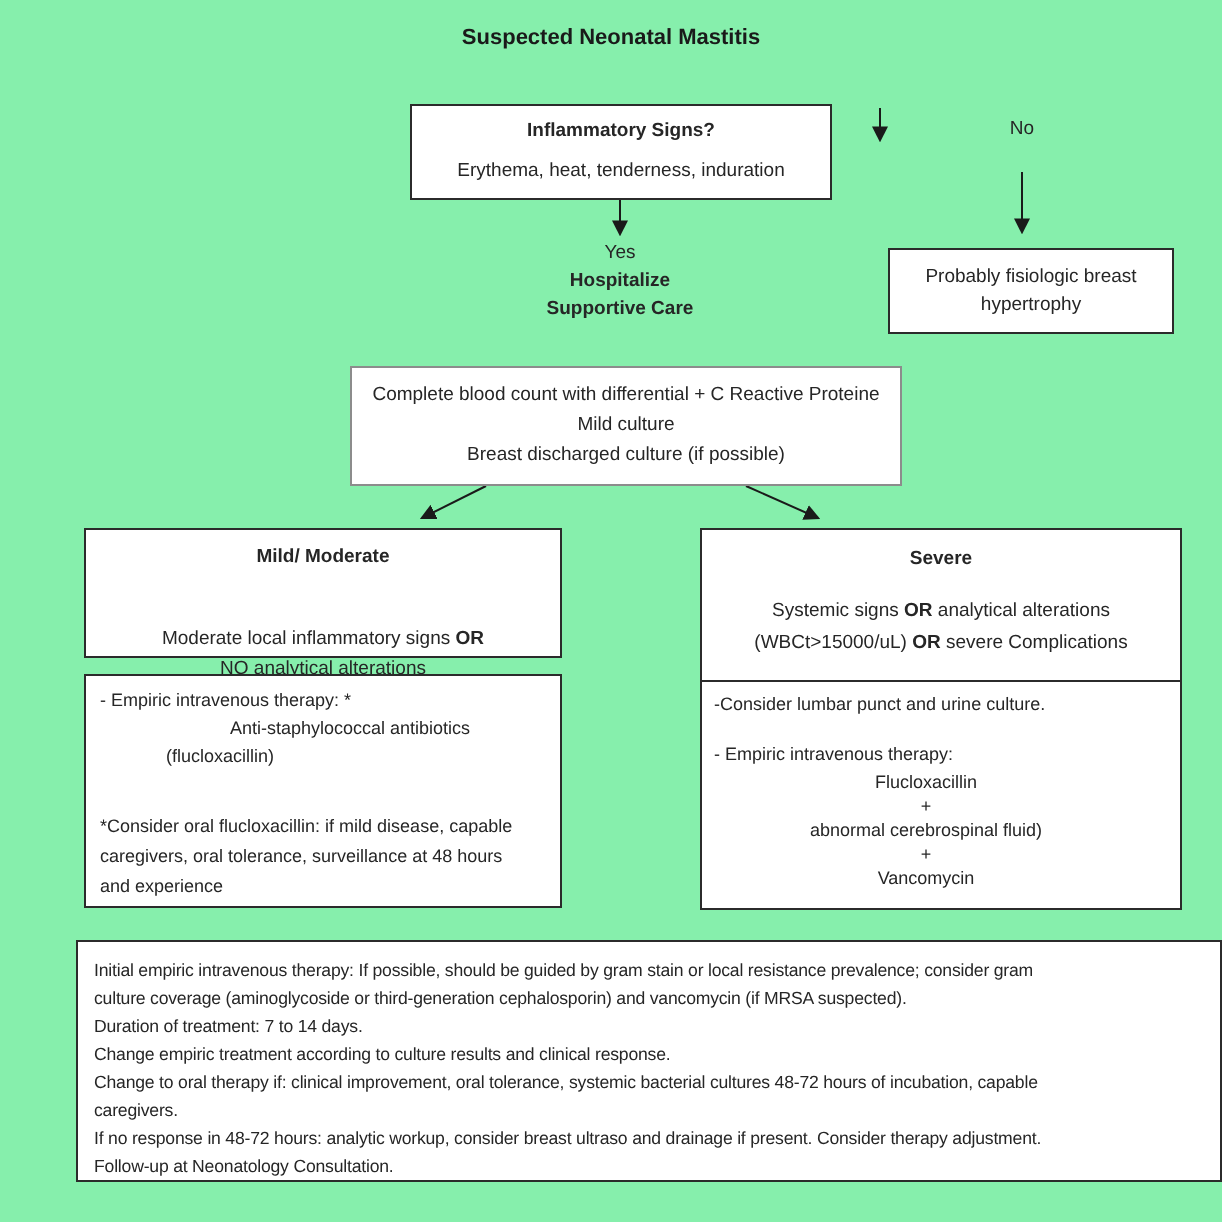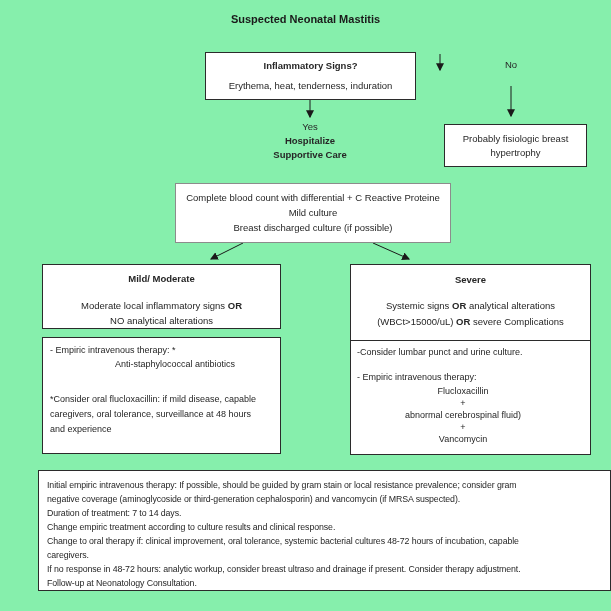--- a/index.html
+++ b/index.html
@@ -28,21 +28,21 @@
   #hypertrophy-box { left:444px; top:124px; width:143px; height:43px;
     display:flex; flex-direction:column; justify-content:center; text-align:center; }
 
   #hospitalize { left:230px; top:134px; width:160px; text-align:center;
     font-weight:bold; font-size:9.5px; line-height:14px; }
 
   #workup-box { left:175px; top:183px; width:276px; height:60px;
     text-align:center; padding-top:6px; line-height:15px; border-color:#8c8c8c; }
 
   #mild-box { left:42px; top:264px; width:239px; height:65px; text-align:center; }
-  #mild-box .hd { margin-top:7px; margin-bottom:12px; }
+  #mild-box .hd { margin-top:7px; margin-bottom:26px; }
   #mild-box .ln { line-height:15px; }
 
   #severe-box { left:350px; top:264px; width:241px; height:89px; text-align:center; }
   #severe-box .hd { margin-top:8px; margin-bottom:11px; }
   #severe-box .ln { line-height:16px; }
 
   #mild-therapy-box { left:42px; top:337px; width:239px; height:117px;
     font-size:9px; padding:5px 7px; line-height:14px; }
   #mild-therapy-box .ind1 { padding-left:65px; }
   #mild-therapy-box .ind2 { padding-left:33px; }
@@ -110,20 +110,21 @@
 
   <div class="box" id="severe-box">
     <div class="hd bold">Severe</div>
     <div class="ln"><span>Systemic signs </span><span class="bold">OR</span><span> analytical alterations</span></div>
     <div class="ln"><span>(WBCt&gt;15000/uL) </span><span class="bold">OR</span><span> severe Complications</span></div>
   </div>
 
   <div class="box" id="mild-therapy-box">
     <div>- Empiric intravenous therapy: *</div>
     <div class="ind1">Anti-staphylococcal antibiotics</div>
+    <div class="ind2">(flucloxacillin)</div>
     <div class="note">
       <div class="nw">*Consider oral flucloxacillin: if mild disease, capable</div>
       <div class="nw">caregivers, oral tolerance, surveillance at 48 hours</div>
       <div class="nw">and experience</div>
     </div>
   </div>
 
   <div class="box" id="severe-therapy-box">
     <div>-Consider lumbar punct and urine culture.</div>
     <div class="l2">- Empiric intravenous therapy:</div>
@@ -131,21 +132,21 @@
       <div>Flucloxacillin</div>
       <div>+</div>
       <div>abnormal cerebrospinal fluid)</div>
       <div>+</div>
       <div>Vancomycin</div>
     </div>
   </div>
 
   <div class="box" id="footer-box">
     <div class="fl">Initial empiric intravenous therapy: If possible, should be guided by gram stain or local resistance prevalence; consider gram</div>
-    <div class="fl">negative coverage (aminoglycoside or third-generation cephalosporin) and vancomycin (if MRSA suspected).</div>
+    <div class="fl">culture coverage (aminoglycoside or third-generation cephalosporin) and vancomycin (if MRSA suspected).</div>
     <div class="fl">Duration of treatment: 7 to 14 days.</div>
     <div class="fl">Change empiric treatment according to culture results and clinical response.</div>
     <div class="fl">Change to oral therapy if: clinical improvement, oral tolerance, systemic bacterial cultures 48-72 hours of incubation, capable</div>
     <div class="fl">caregivers.</div>
     <div class="fl">If  no response in 48-72 hours: analytic workup, consider breast ultraso and drainage if present. Consider therapy adjustment.</div>
     <div class="fl">Follow-up at Neonatology Consultation.</div>
   </div>
 
 </div>
 

